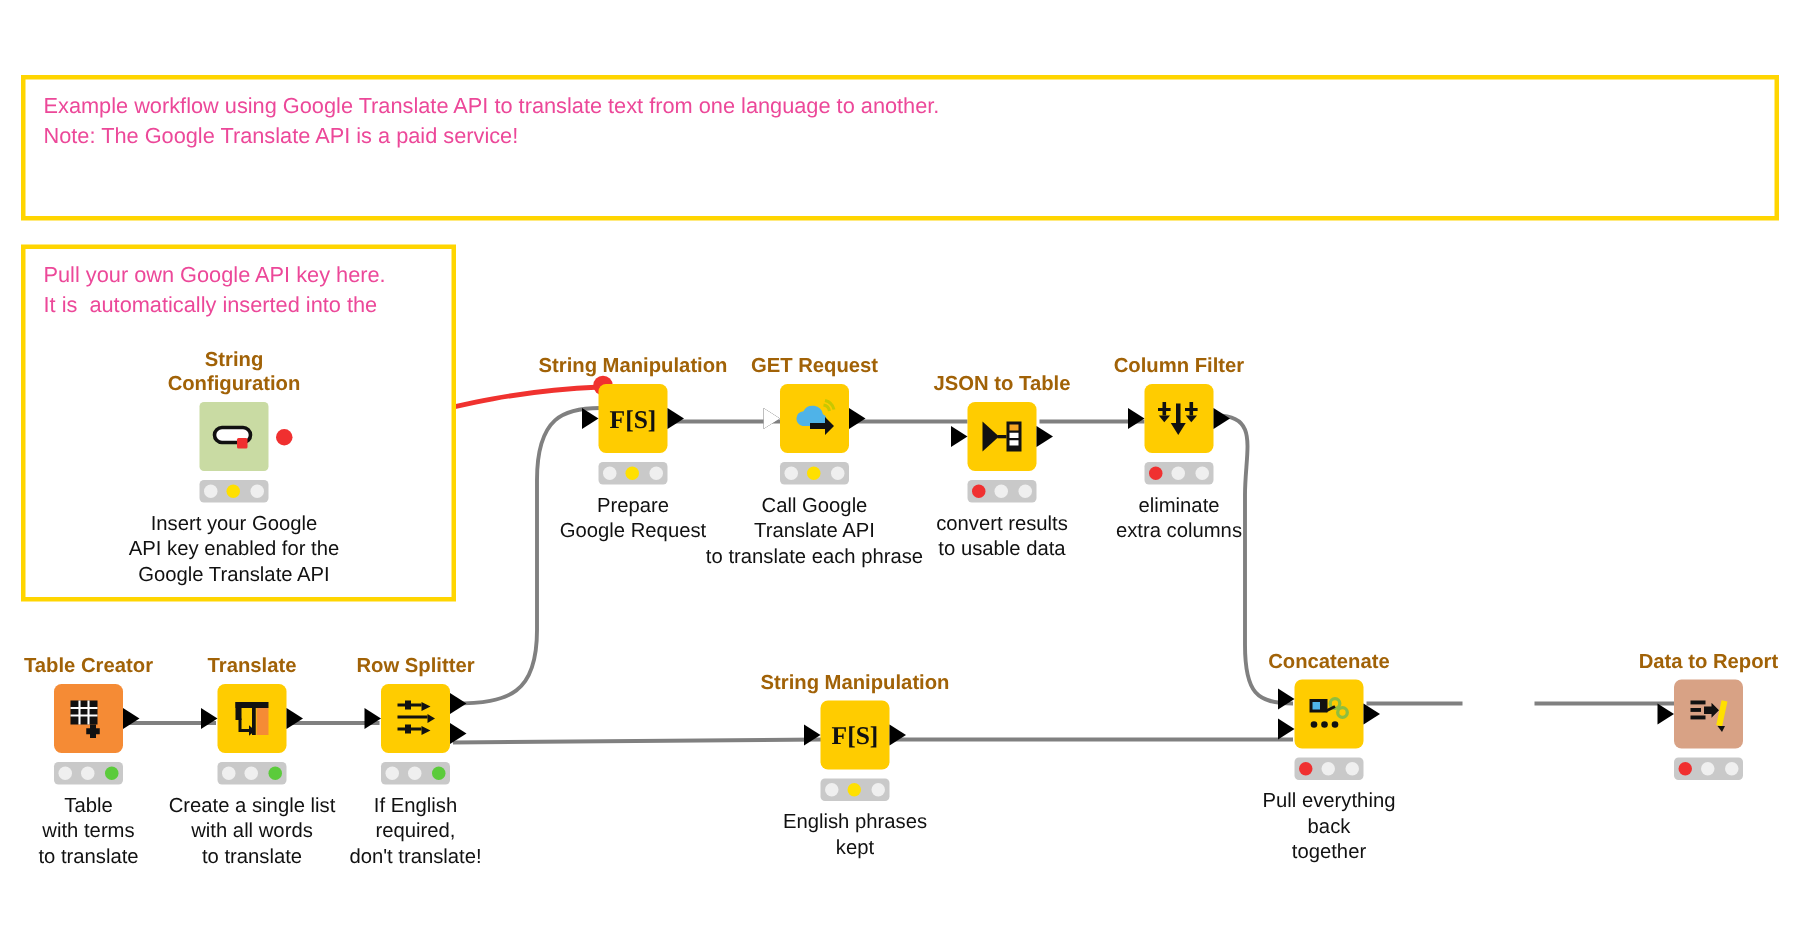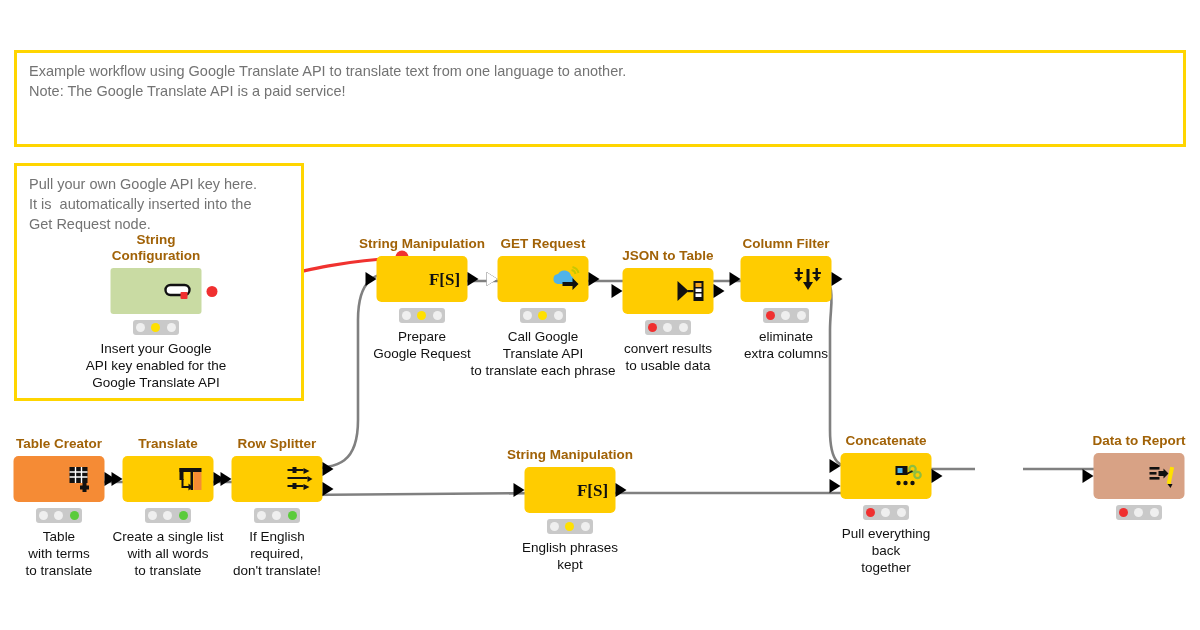--- a/index.html
+++ b/index.html
@@ -26,21 +26,21 @@
   .annotation {
     position: absolute;
     box-sizing: border-box;
     background: #ffffff;
     border: 3px solid #FFD500;
     padding: 8px 10px 6px 12px;
   }
   .annotation .ann-line {
     font-size: 14.5px;
     line-height: 20px;
-    color: #737373;
+    color: #ec4899;
     white-space: pre;
   }
 
   
   #wires {
     position: absolute;
     left: 0; top: 0;
     width: 1200px;
     height: 630px;
     pointer-events: none;
@@ -70,21 +70,20 @@
     left: 50%;
     top: 0;
     transform: translateX(-50%);
     width: 46px;
     height: 46px;
     border-radius: 5px;
     background: #FFCC00;
     display: flex;
     align-items: center;
     justify-content: center;
-    padding-left: 45px;
   }
   .node-box.orange  { background: #F58B35; }
   .node-box.grey    { background: #BFBFBF; }
   .node-box.tan     { background: #D8A285; }
   .node-box.green   { background: #C9DBA3; border-radius: 3px; }
 
   .port {
     position: absolute;
     top: 50%;
     width: 0; height: 0;
@@ -201,21 +200,20 @@
   </svg>
 
   <div class="annotation" style="left:14px; top:50px; width:1172px; height:97px;">
     <div class="ann-line">Example workflow using Google Translate API to translate text from one language to another.</div>
     <div class="ann-line">Note: The Google Translate API is a paid service!</div>
   </div>
 
   <div class="annotation" style="left:14px; top:163px; width:290px; height:238px;">
     <div class="ann-line">Pull your own Google API key here.</div>
     <div class="ann-line">It is  automatically inserted into the</div>
-    <div class="ann-line">Get Request node.</div>
   </div>
 
   <div class="node" style="left:156px; top:232px;">
     <div class="node-title">String
 Configuration</div>
     <div class="node-body">
       <div class="node-box green">
         <svg class="glyph" width="30" height="22" viewBox="0 0 30 22">
           <rect x="2" y="5" width="24" height="10" rx="5" ry="5" fill="#ffffff" stroke="#111111" stroke-width="2.4"></rect>
           <rect x="17" y="12" width="7" height="7" rx="1" fill="#F03030"></rect>

